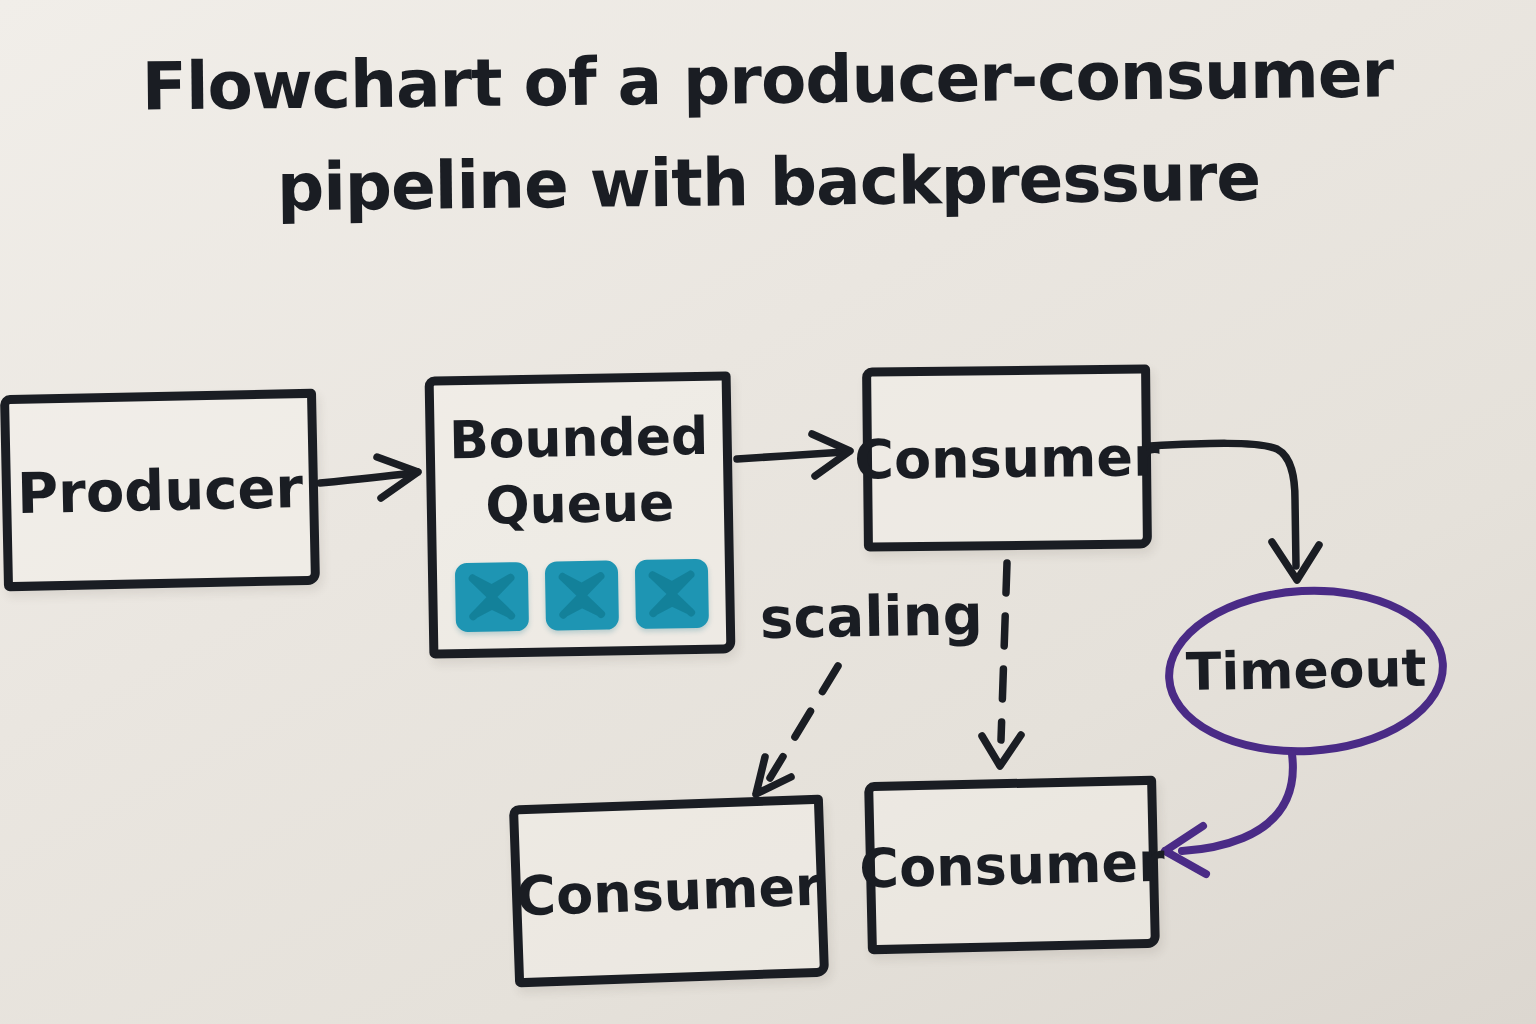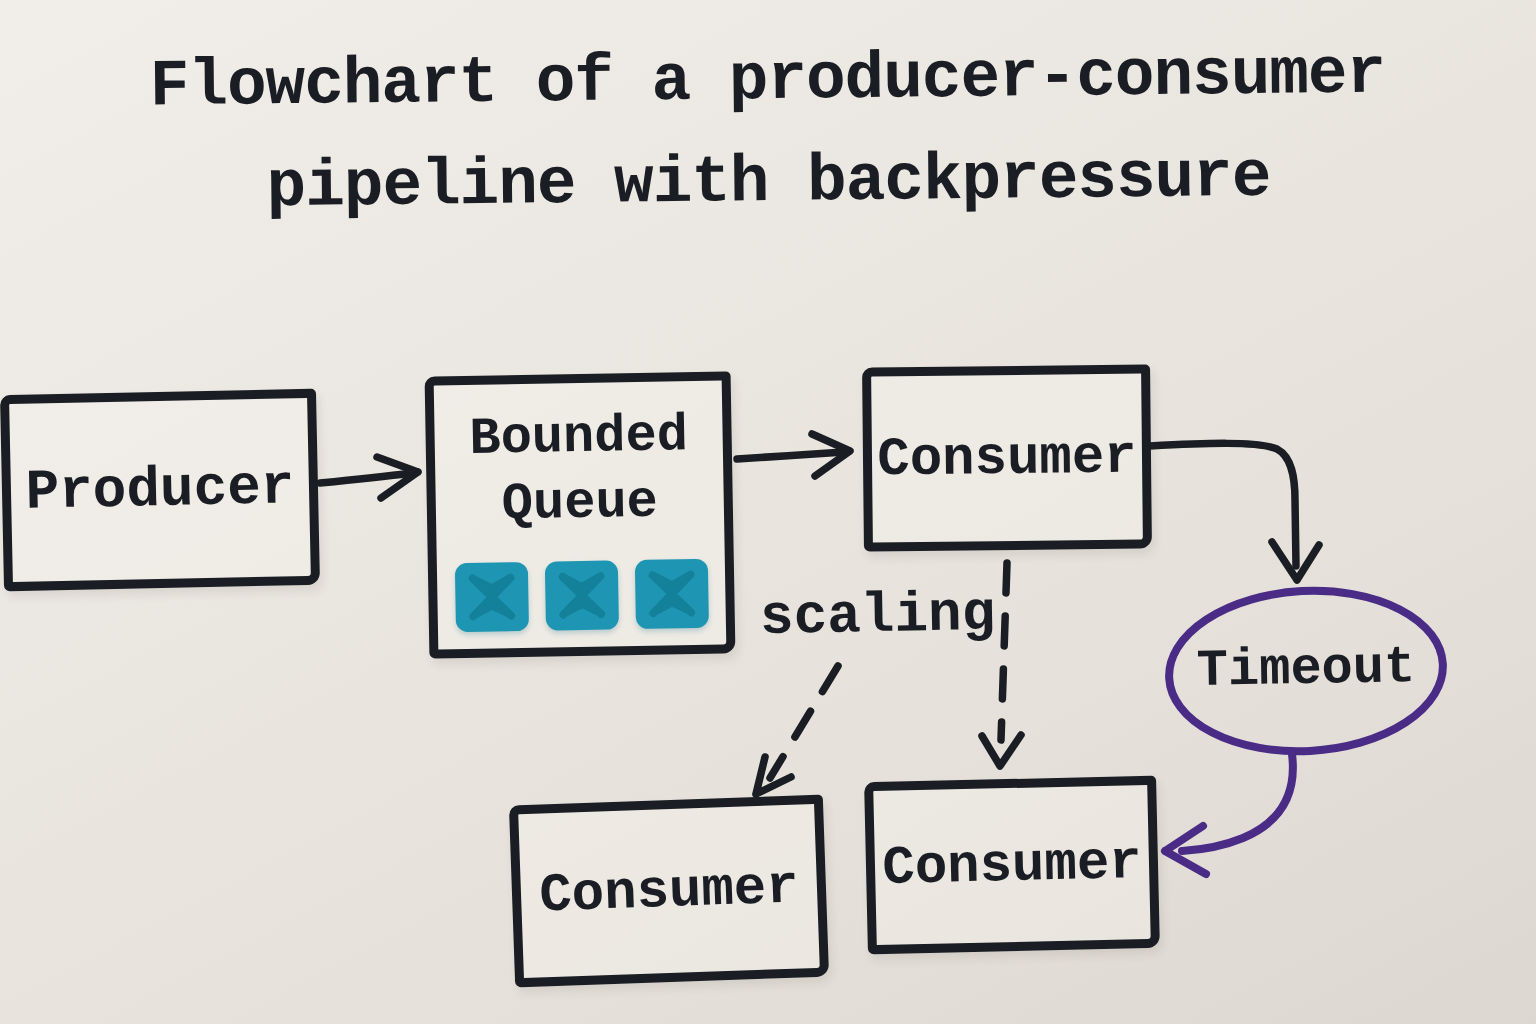--- a/index.html
+++ b/index.html
@@ -12,21 +12,20 @@
   html,body{margin:0;padding:0;}
   body{
     font-family:"DejaVu Sans","Liberation Sans",sans-serif;
     background:var(--background);
   }
   .canvas{
     position:relative;
     width:1536px;height:1024px;
     overflow:hidden;
     background:linear-gradient(152deg,#f1eee9 0%,#eae6e0 40%,#e5e1da 70%,#dcd7d0 100%);
-    font-family:Liberation Mono, monospace;
   }
   
   .title{
     position:absolute;left:0;top:30px;width:1536px;
     text-align:center;color:var(--ink);
     font-weight:700;font-size:66px;line-height:1.55;
     letter-spacing:-1px;
     transform:rotate(-0.6deg);
   }
   

